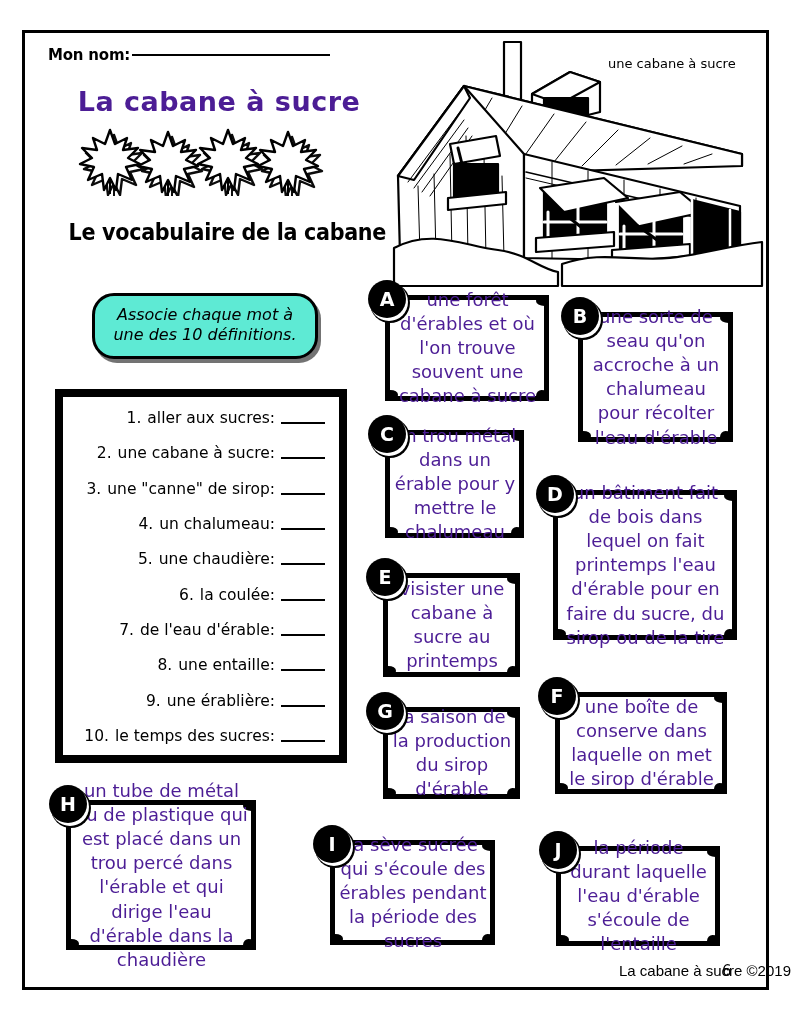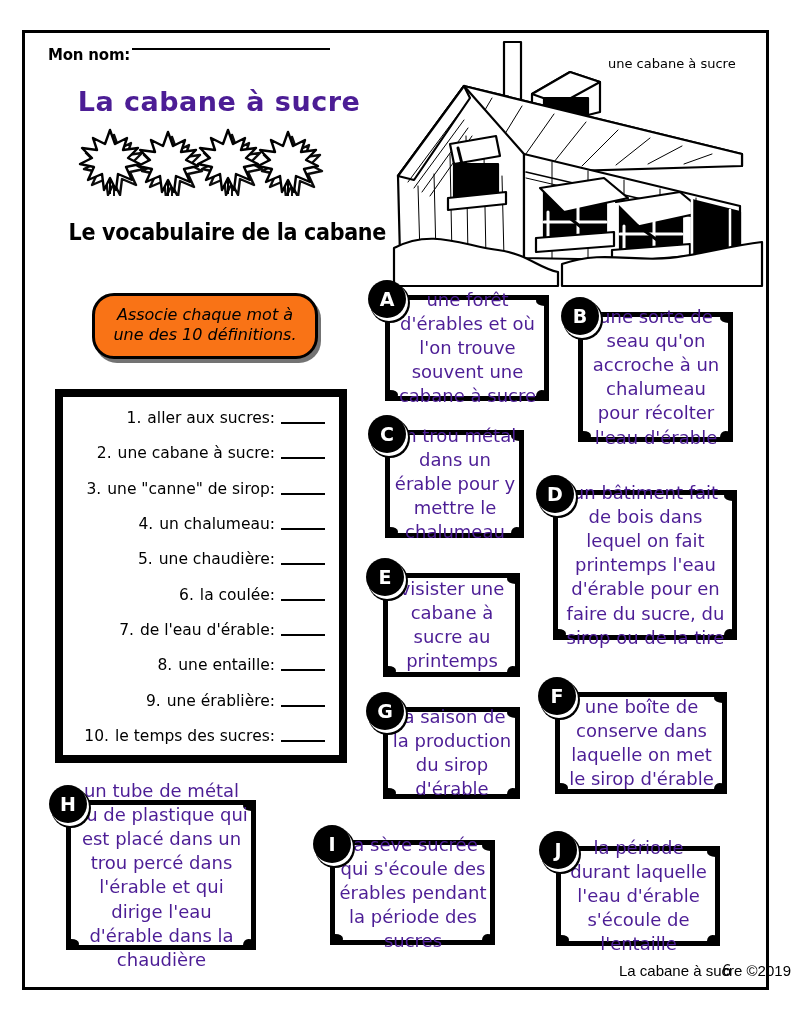--- a/index.html
+++ b/index.html
@@ -27,21 +27,21 @@
     border: 3px solid #000;
     box-sizing: border-box;
   }
 
   
   #name-row {
     position: absolute;
     left: 48px;
     top: 48px;
     display: flex;
-    align-items: flex-start;
+    align-items: center;
     gap: 2px;
   }
   .name-label {
     font-family: "DejaVu Sans", sans-serif;
     font-size: 15px;
     font-weight: bold;
     letter-spacing: -0.2px;
     color: #000;
     line-height: 1;
   }
@@ -110,21 +110,21 @@
   
   #instruction-bubble {
     position: absolute;
     left: 92px;
     top: 293px;
     width: 226px;
     padding: 9px 10px 10px 10px;
     box-sizing: border-box;
     border: 3.5px solid #000;
     border-radius: 22px;
-    background: #f97316;
+    background: #5eead4;
     text-align: center;
     font-family: "DejaVu Sans", sans-serif;
     font-style: italic;
     font-size: 16px;
     line-height: 1.28;
     color: #000;
     box-shadow: 3px 4px 0 rgba(0,0,0,0.55);
   }
 
   

